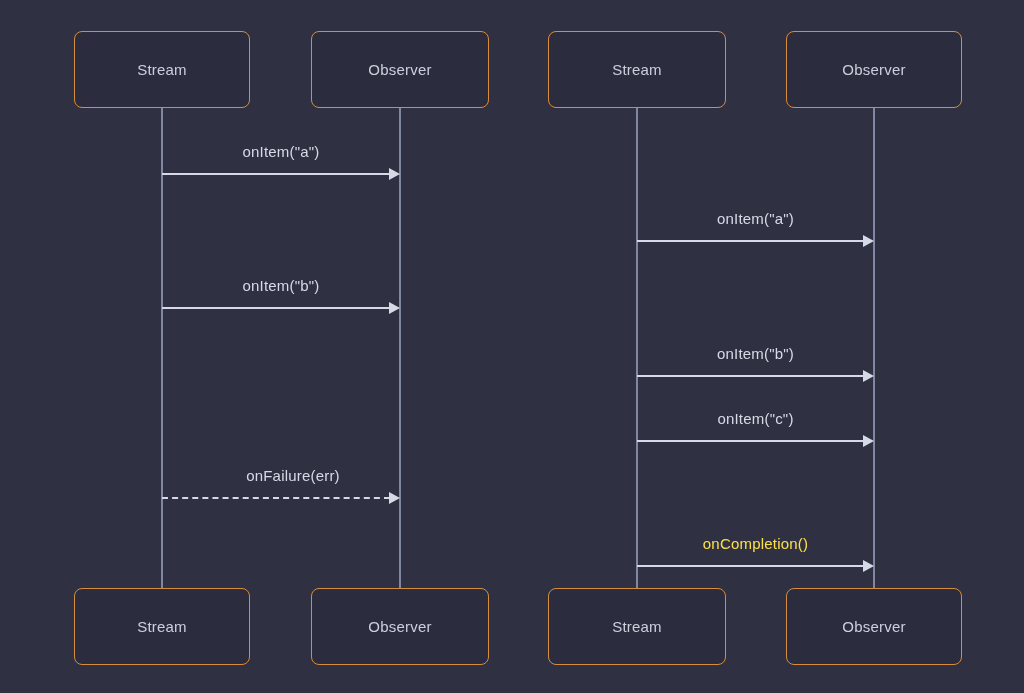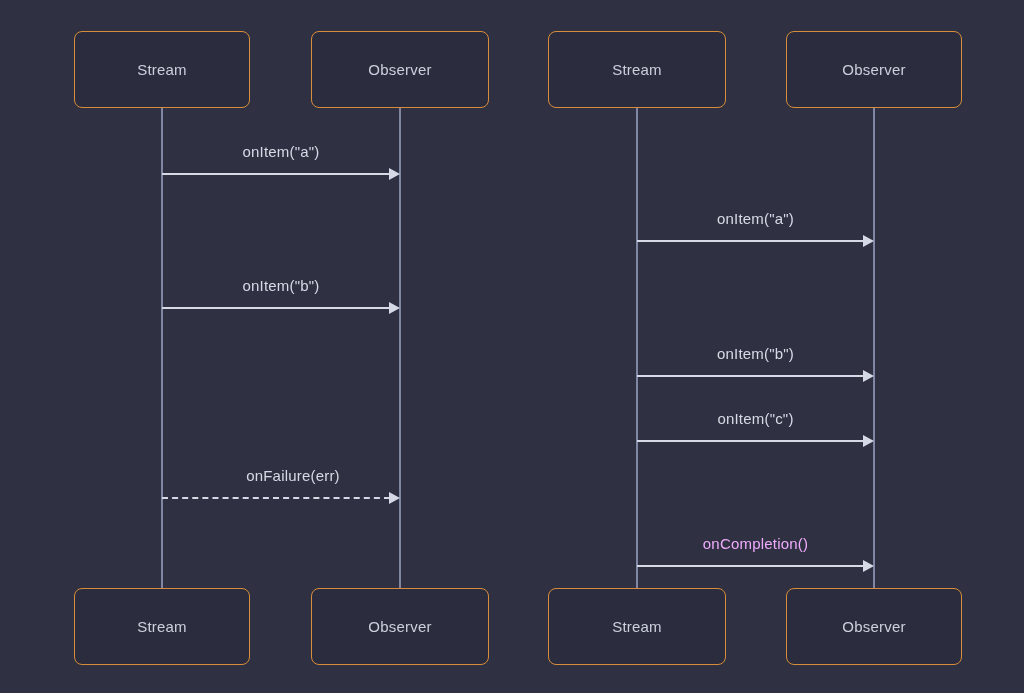--- a/index.html
+++ b/index.html
@@ -137,16 +137,16 @@
         <div class="msg-label" style="width: 237px; color: rgb(214, 218, 230);">onItem("b")</div>
       </div>
       <div class="message" style="left: 637px; top: 440px;">
         <div class="msg-line" style="width: 227px; background: rgb(214, 218, 230);"></div>
         <div class="msg-head" style="left: 226px; border-left-color: rgb(214, 218, 230);"></div>
         <div class="msg-label" style="width: 237px; color: rgb(214, 218, 230);">onItem("c")</div>
       </div>
       <div class="message" style="left: 637px; top: 565px;">
         <div class="msg-line" style="width: 227px; background: rgb(214, 218, 230);"></div>
         <div class="msg-head" style="left: 226px; border-left-color: rgb(214, 218, 230);"></div>
-        <div class="msg-label" style="width: 237px; color: #f0abfc;">onCompletion()</div>
+        <div class="msg-label" style="width: 237px; color: #fde047;">onCompletion()</div>
       </div>
     </div>
   </div>
 
 </body></html>

